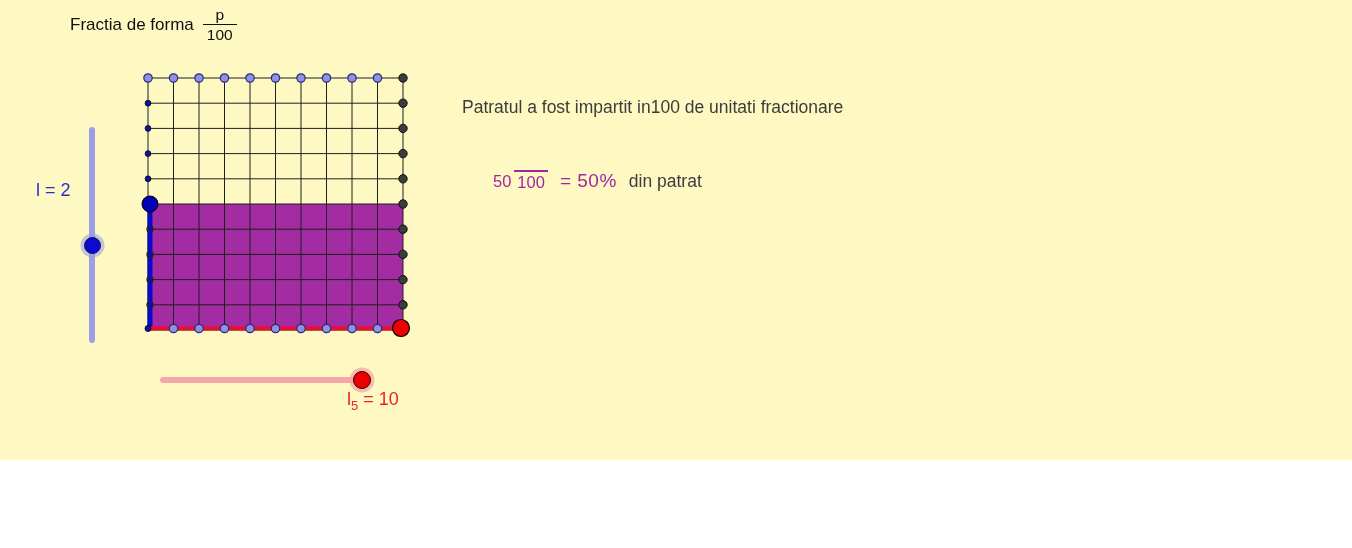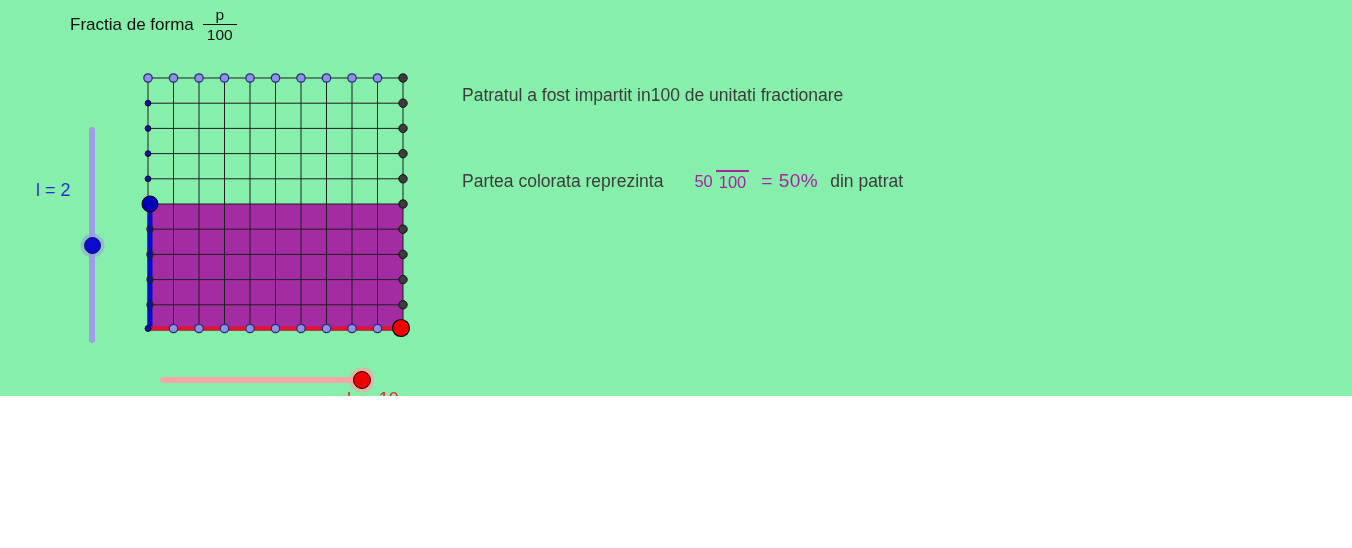--- a/index.html
+++ b/index.html
@@ -1,17 +1,17 @@
 <!DOCTYPE html>
 <html><head>
 <meta charset="utf-8">
 <style>
   html,body{margin:0;padding:0;}
   body{font-family:"Liberation Sans", sans-serif; background:#ffffff;}
-  .stage{position:relative;width:1352px;height:396px;background:#86efac;overflow:hidden;}
+  .stage{position:relative;width:1352px;height:460px;background:#fef9c3;overflow:hidden;}
 
   
   .title{position:absolute;left:70px;top:6px;display:flex;align-items:center;
          font-size:17px;color:#111;white-space:pre;}
   .frac{display:inline-flex;flex-direction:column;align-items:center;margin:0 9px;line-height:1.15;}
   .frac .num{font-size:15.5px;padding:0 4px;}
   .frac .den{font-size:15.5px;border-top:1.6px solid #111;padding:1px 4px 0 4px;}
 
   
   .grid-svg{position:absolute;left:136px;top:66px;width:279px;height:276px;overflow:visible;}
@@ -25,21 +25,21 @@
 
   
   .htrack{position:absolute;left:160px;top:377px;width:208px;height:6px;border-radius:3px;background:#f5a6a6;}
   .hknob{position:absolute;left:353px;top:371px;width:16px;height:16px;border-radius:50%;
          background:#ee0000;border:1.5px solid #2a0000;
          box-shadow:0 0 0 3.5px rgba(247,166,166,0.75);}
   .hlabel{position:absolute;left:347px;top:344px;font-size:18px;color:#e8222c;margin-top:45px;}
   .hlabel sub{font-size:13px;}
 
   
-  .text1{position:absolute;left:462px;top:85px;font-size:17.5px;color:#3c3c3c;}
+  .text1{position:absolute;left:462px;top:97px;font-size:17.5px;color:#3c3c3c;}
   .text2{position:absolute;left:462px;top:153px;height:56px;display:flex;align-items:center;
          font-size:17.5px;color:#3c3c3c;}
   .frac2{display:inline-flex;flex-direction:row;align-items:center;line-height:1.12;
          margin-left:28px;color:#a226a2;font-weight:normal;}
   .frac2 .num{font-size:16.5px;padding:0 3px;}
   .frac2 .den{font-size:16.5px;border-top:2px solid #a226a2;padding:1px 3px 0 3px;}
   .eqpct{color:#a226a2;font-weight:normal;font-size:19px;margin:0 10px 0 12px;letter-spacing:0.5px;}
   .post{margin-left:2px;text-align:right;}
 </style>
 </head>
@@ -127,21 +127,20 @@
   <div class="vknob"></div>
   <div class="vlabel">l = 2</div>
 
   <div class="htrack"></div>
   <div class="hknob"></div>
   <div class="hlabel"><span>l</span><sub>5</sub><span> = 10</span></div>
 
   <div class="text1">Patratul a fost impartit in100 de unitati fractionare</div>
 
   <div class="text2">
-    <span>Partea colorata reprezinta</span>
     <span class="frac2">
       <span class="num">50</span>
       <span class="den">100</span>
     </span>
     <span class="eqpct"><span>=</span> <span>50%</span></span>
     <span class="post">din patrat</span>
   </div>
 
 </div>
 

